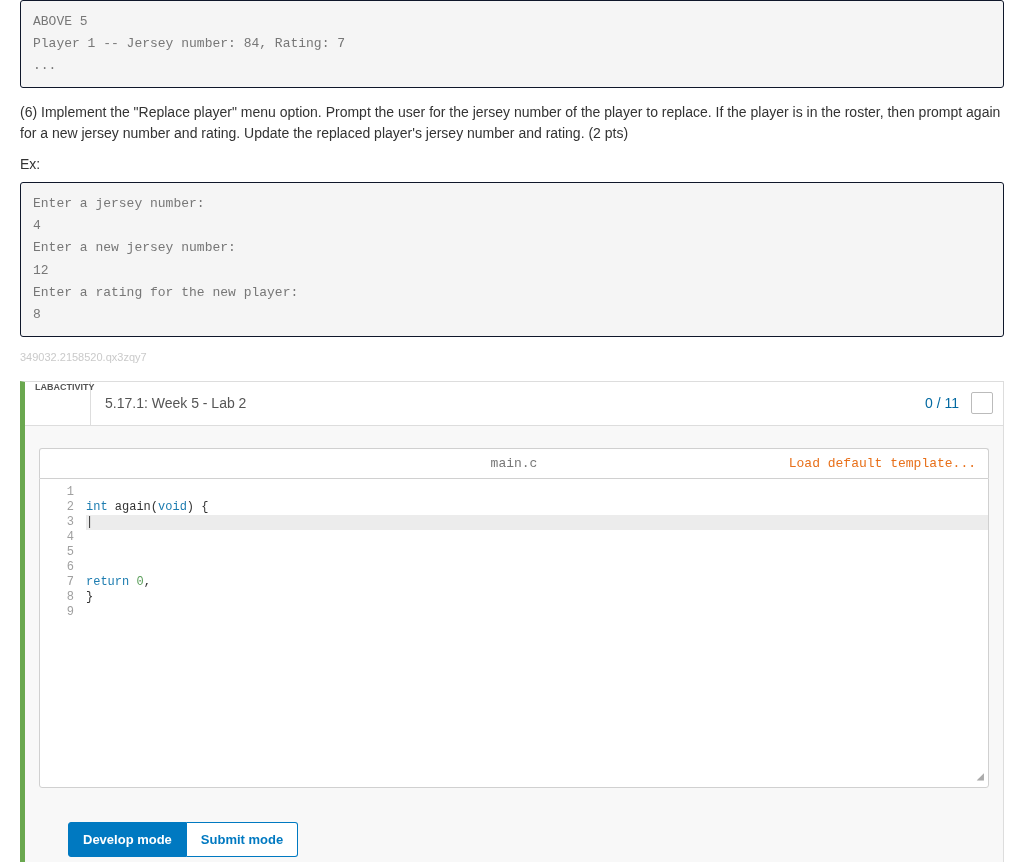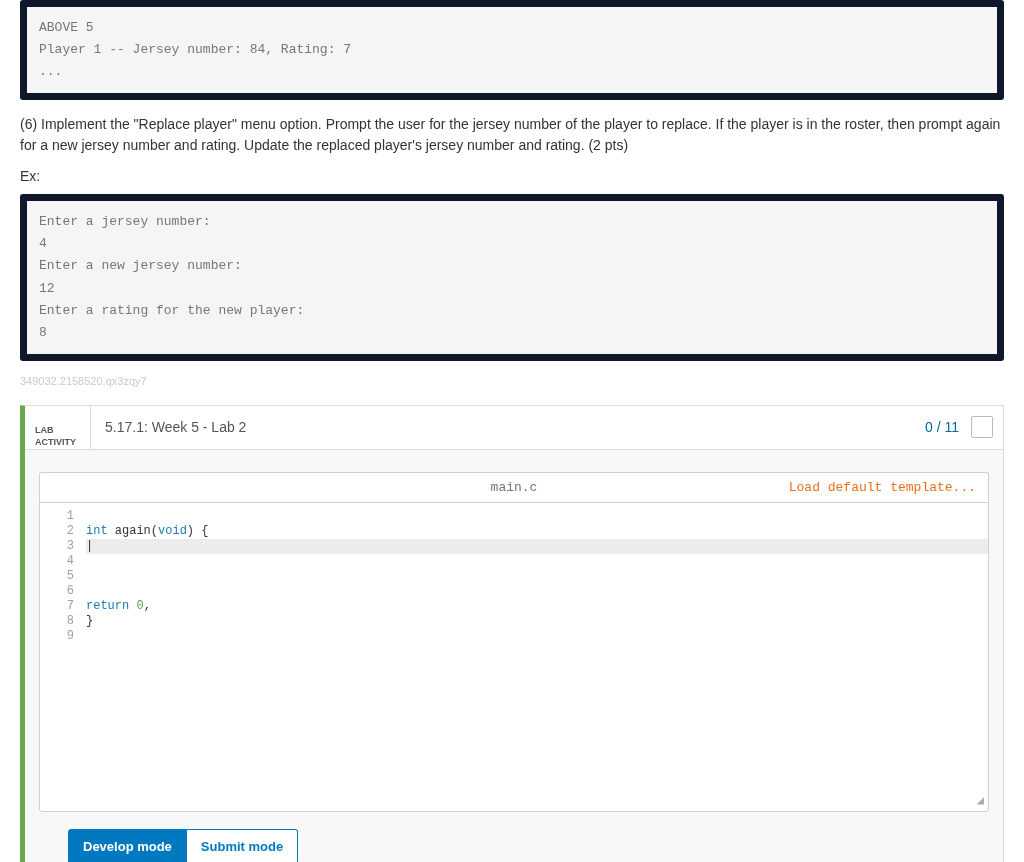--- a/index.html
+++ b/index.html
@@ -5,21 +5,21 @@
   * { box-sizing: border-box; margin: 0; padding: 0; }
   body {
     font-family: "Helvetica Neue", Helvetica, Arial, sans-serif;
     font-size: 14px;
     color: #333;
     background: #fff;
     padding: 0 20px;
   }
   .pre-box {
     background: #f5f5f5;
-    border: 7px solid #0f172a;
+    border: 1px solid #0f172a;
     border-radius: 3px;
     padding: 10px 12px;
     font-family: "Courier New", Courier, monospace;
     font-size: 13px;
     color: #777;
     line-height: 1.7;
     margin-bottom: 14px;
     white-space: pre;
   }
   .para {
@@ -48,22 +48,22 @@
   .lab-tag {
     width: 66px;
     padding: 0 8px 0 10px;
     line-height: 1.3;
     font-size: 9px;
     font-weight: 700;
     color: #555;
     border-right: 1px solid #ddd;
     height: 100%;
     display: flex;
-    flex-direction: column;
-    justify-content: flex-end;
+    flex-direction: row;
+    justify-content: space-between;
   }
   .lab-title {
     flex: 1;
     padding: 0 14px;
     color: #555;
     font-size: 14px;
   }
   .lab-score {
     padding: 0 12px;
     color: #0369a1;
@@ -139,21 +139,21 @@
     position: absolute;
     right: 4px;
     bottom: 2px;
     color: #aaa;
     font-size: 12px;
     pointer-events: none;
   }
   .modes {
     display: flex;
     align-items: flex-start;
-    margin-top: 17px;
+    margin-top: 34px;
     gap: 14px;
     padding-left: 29px;
   }
   .mode-btns {
     display: flex;
   }
   .btn-dev {
     background: #0079c1;
     color: #fff;
     font-weight: 600;

